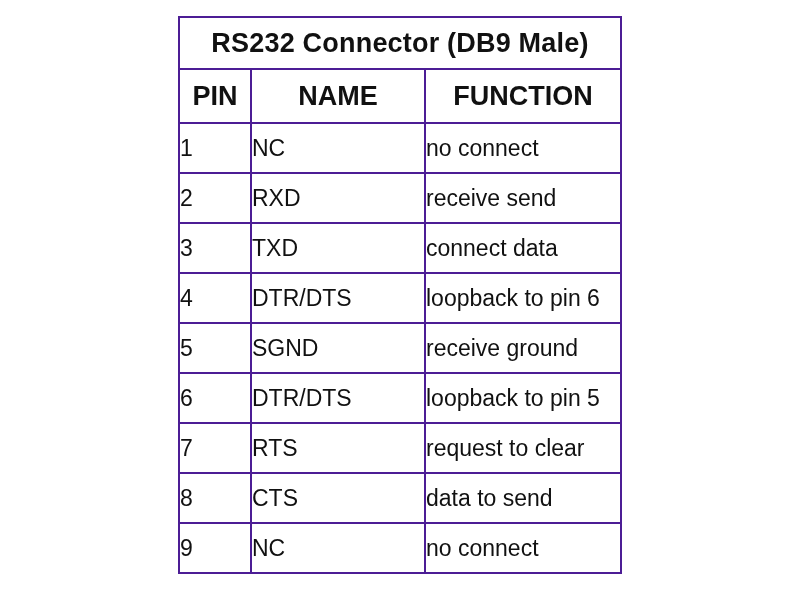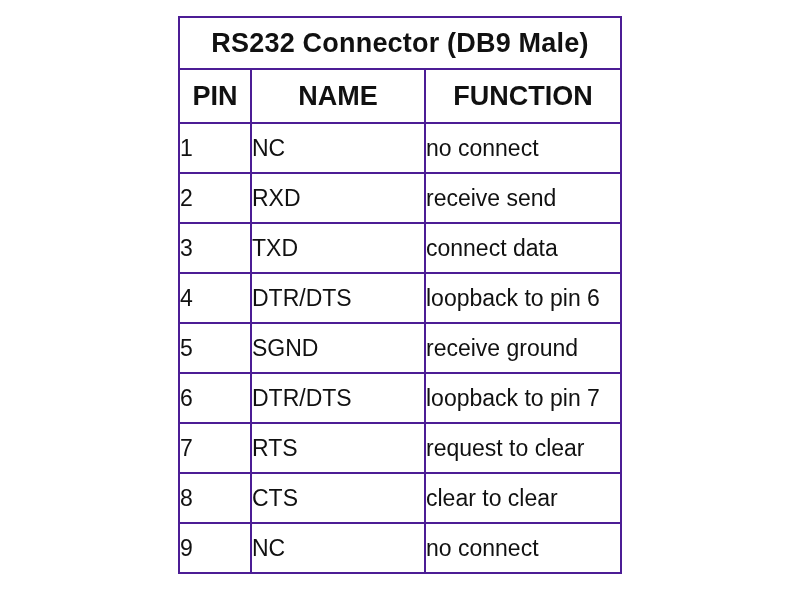--- a/index.html
+++ b/index.html
@@ -97,31 +97,31 @@
           <td>loopback to pin 6</td>
         </tr>
         <tr>
           <td>5</td>
           <td>SGND</td>
           <td>receive ground</td>
         </tr>
         <tr>
           <td>6</td>
           <td>DTR/DTS</td>
-          <td>loopback to pin 7</td>
+          <td>loopback to pin 5</td>
         </tr>
         <tr>
           <td>7</td>
           <td>RTS</td>
           <td>request to clear</td>
         </tr>
         <tr>
           <td>8</td>
           <td>CTS</td>
-          <td>clear to clear</td>
+          <td>data to send</td>
         </tr>
         <tr>
           <td>9</td>
           <td>NC</td>
           <td>no connect</td>
         </tr>
       </tbody>
   </table>
 </div>
 

